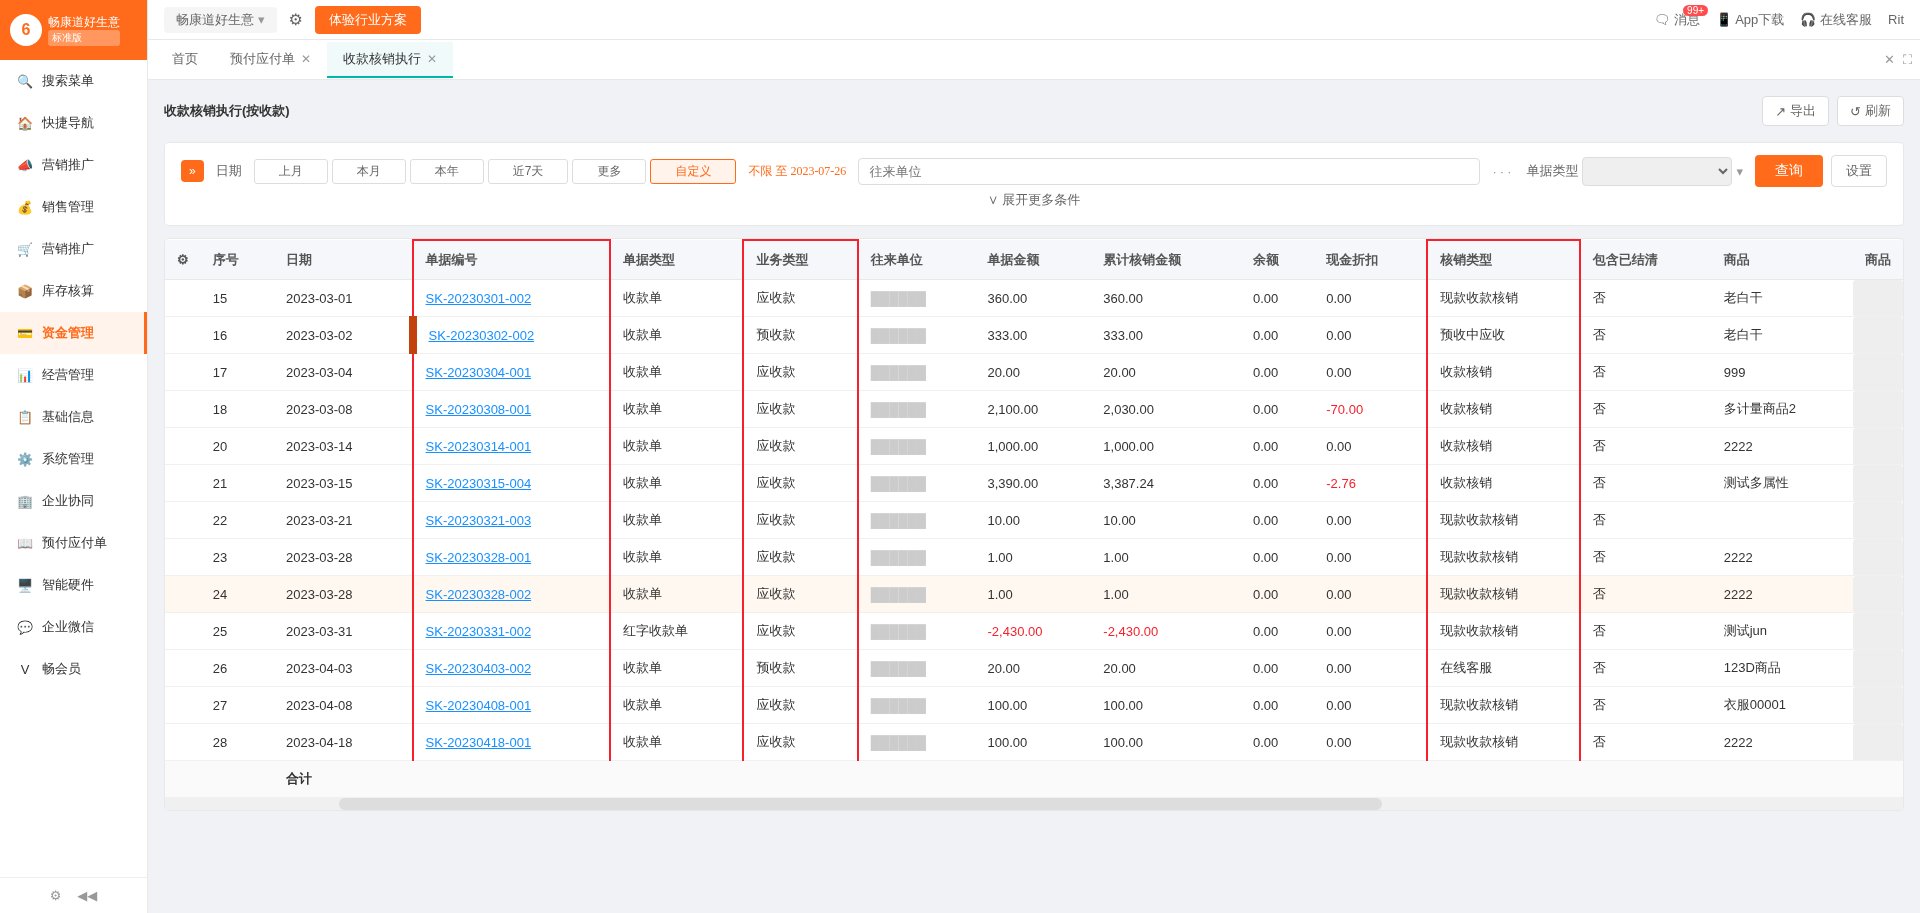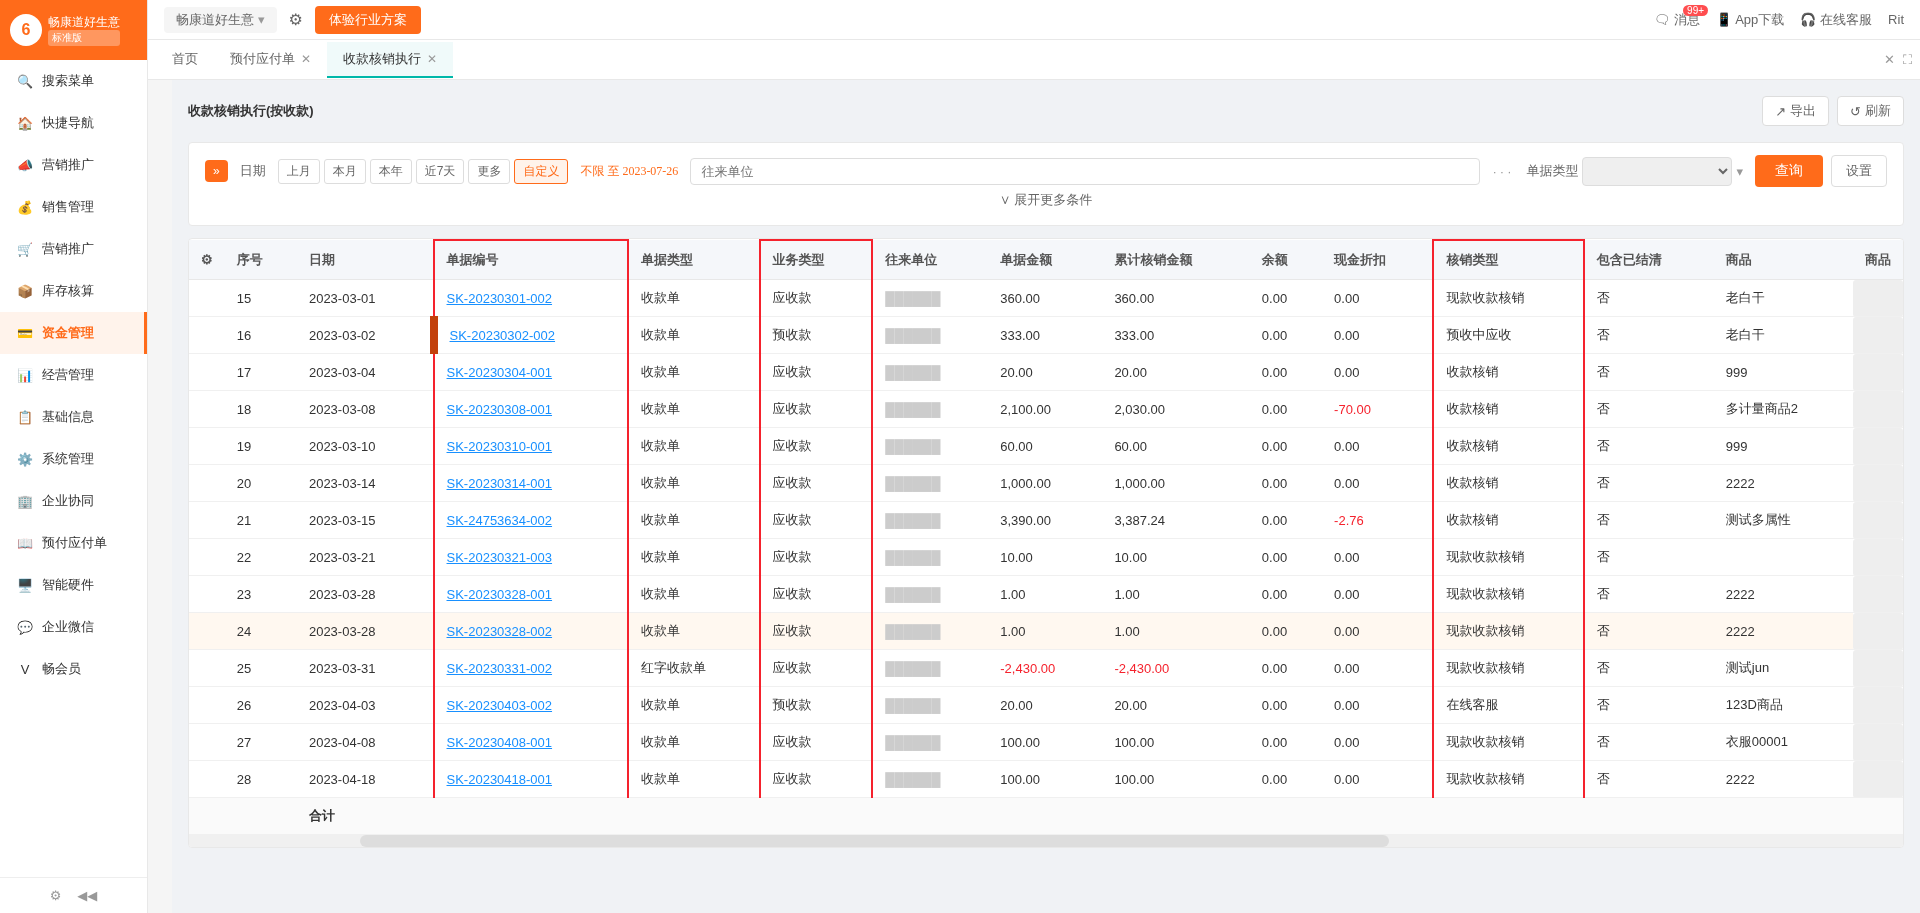--- a/index.html
+++ b/index.html
@@ -30,32 +30,32 @@
     .topbar-user { color: #666; }
 
     
     .tabbar { height: 40px; background: #fff; border-bottom: 1px solid #e8e8e8; display: flex; align-items: center; padding: 0 8px; }
     .tab { display: flex; align-items: center; gap: 6px; padding: 8px 16px; cursor: pointer; color: #666; border-bottom: 2px solid transparent; font-size: 13px; }
     .tab.active { color: #333; border-bottom: 2px solid #00b8a9; background: #f0fafa; }
     .tab-close { font-size: 12px; color: #999; }
     .tabbar-actions { margin-left: auto; display: flex; align-items: center; gap: 8px; color: #999; }
 
     
-    .content { flex: 1; overflow: auto; padding: 16px; background: #f0f2f5; margin-left: 24px; }
+    .content { flex: 1; overflow: auto; padding: 16px; background: #f0f2f5; }
     .page-title { font-size: 18px; font-weight: bold; color: #333; margin-bottom: 16px; display: flex; align-items: center; justify-content: space-between; }
     .page-actions { display: flex; gap: 8px; }
     .page-action-btn { border: 1px solid #ddd; background: #fff; border-radius: 4px; padding: 5px 12px; cursor: pointer; color: #666; font-size: 13px; display: flex; align-items: center; gap: 4px; }
 
     
     .filter-bar { background: #fff; border-radius: 4px; padding: 12px 16px; margin-bottom: 12px; border: 1px solid #e8e8e8; }
     .filter-row { display: flex; align-items: center; gap: 12px; flex-wrap: wrap; }
     .filter-toggle { background: #ff6b1a; color: #fff; border: none; border-radius: 4px; padding: 4px 8px; cursor: pointer; font-size: 12px; }
     .filter-label { color: #666; font-size: 13px; }
     .filter-date-btns { display: flex; gap: 4px; }
-    .filter-date-btn { padding: 3px 8px; border-radius: 3px; border: 1px solid #ddd; background: #fff; color: #666; cursor: pointer; font-size: 12px; }
+    .filter-date-btn { padding: 3px 24px; border-radius: 3px; border: 1px solid #ddd; background: #fff; color: #666; cursor: pointer; font-size: 12px; }
     .filter-date-btn.custom { background: #fff3eb; border-color: #ff6b1a; color: #ff6b1a; }
     .filter-date-range { color: #ff6b1a; font-size: 12px; font-family: Liberation Serif, serif; }
     .filter-unit { flex: 1; min-width: 200px; }
     .filter-unit input { width: 100%; border: 1px solid #ddd; border-radius: 4px; padding: 5px 10px; font-size: 13px; color: #999; }
     .filter-dots { color: #999; letter-spacing: 3px; }
     .filter-type { display: flex; align-items: center; gap: 4px; }
     .filter-type-select { border: 1px solid #ddd; border-radius: 4px; padding: 5px 8px; font-size: 13px; color: #666; min-width: 150px; }
     .filter-query-btn { background: #ff6b1a; color: #fff; border: none; border-radius: 4px; padding: 6px 20px; cursor: pointer; font-size: 14px; }
     .filter-set-btn { border: 1px solid #ddd; background: #fff; border-radius: 4px; padding: 6px 14px; cursor: pointer; font-size: 13px; color: #666; }
     .expand-row { text-align: center; margin: 4px 0; }
@@ -338,57 +338,40 @@
     <td class="">2,030.00</td>
     <td>0.00</td>
     <td class="red">-70.00</td>
     <td style="border-left:2px solid #f5222d;border-right:2px solid #f5222d;">收款核销</td>
     <td>否</td>
     <td>多计量商品2</td>
     <td style="width:40px;height:32px;background:#eee;border-radius:3px;"></td>
   </tr>
             <tr>
     <td class="gear-col"></td>
-    <td>19</td>
-    <td>2023-03-10</td>
-    <td style="border-left:2px solid #f5222d;border-right:2px solid #f5222d;"><a class="link">SK-20230310-001</a></td>
-    <td>收款单</td>
-    <td style="border-left:2px solid #f5222d;border-right:2px solid #f5222d;">应收款</td>
-    <td style="color:#ccc;">██████</td>
-    <td class="">60.00</td>
-    <td class="">60.00</td>
-    <td>0.00</td>
-    <td class="">0.00</td>
-    <td style="border-left:2px solid #f5222d;border-right:2px solid #f5222d;">收款核销</td>
-    <td>否</td>
-    <td>999</td>
-    <td style="width:40px;height:32px;background:#eee;border-radius:3px;"></td>
-  </tr>
-            <tr>
-    <td class="gear-col"></td>
     <td>20</td>
     <td>2023-03-14</td>
     <td style="border-left:2px solid #f5222d;border-right:2px solid #f5222d;"><a class="link">SK-20230314-001</a></td>
     <td>收款单</td>
     <td style="border-left:2px solid #f5222d;border-right:2px solid #f5222d;">应收款</td>
     <td style="color:#ccc;">██████</td>
     <td class="">1,000.00</td>
     <td class="">1,000.00</td>
     <td>0.00</td>
     <td class="">0.00</td>
     <td style="border-left:2px solid #f5222d;border-right:2px solid #f5222d;">收款核销</td>
     <td>否</td>
     <td>2222</td>
     <td style="width:40px;height:32px;background:#eee;border-radius:3px;"></td>
   </tr>
             <tr>
     <td class="gear-col"></td>
     <td>21</td>
     <td>2023-03-15</td>
-    <td style="border-left:2px solid #f5222d;border-right:2px solid #f5222d;"><a class="link">SK-24753634-002</a></td>
+    <td style="border-left:2px solid #f5222d;border-right:2px solid #f5222d;"><a class="link">SK-20230315-004</a></td>
     <td>收款单</td>
     <td style="border-left:2px solid #f5222d;border-right:2px solid #f5222d;">应收款</td>
     <td style="color:#ccc;">██████</td>
     <td class="">3,390.00</td>
     <td class="">3,387.24</td>
     <td>0.00</td>
     <td class="red">-2.76</td>
     <td style="border-left:2px solid #f5222d;border-right:2px solid #f5222d;">收款核销</td>
     <td>否</td>
     <td>测试多属性</td>

